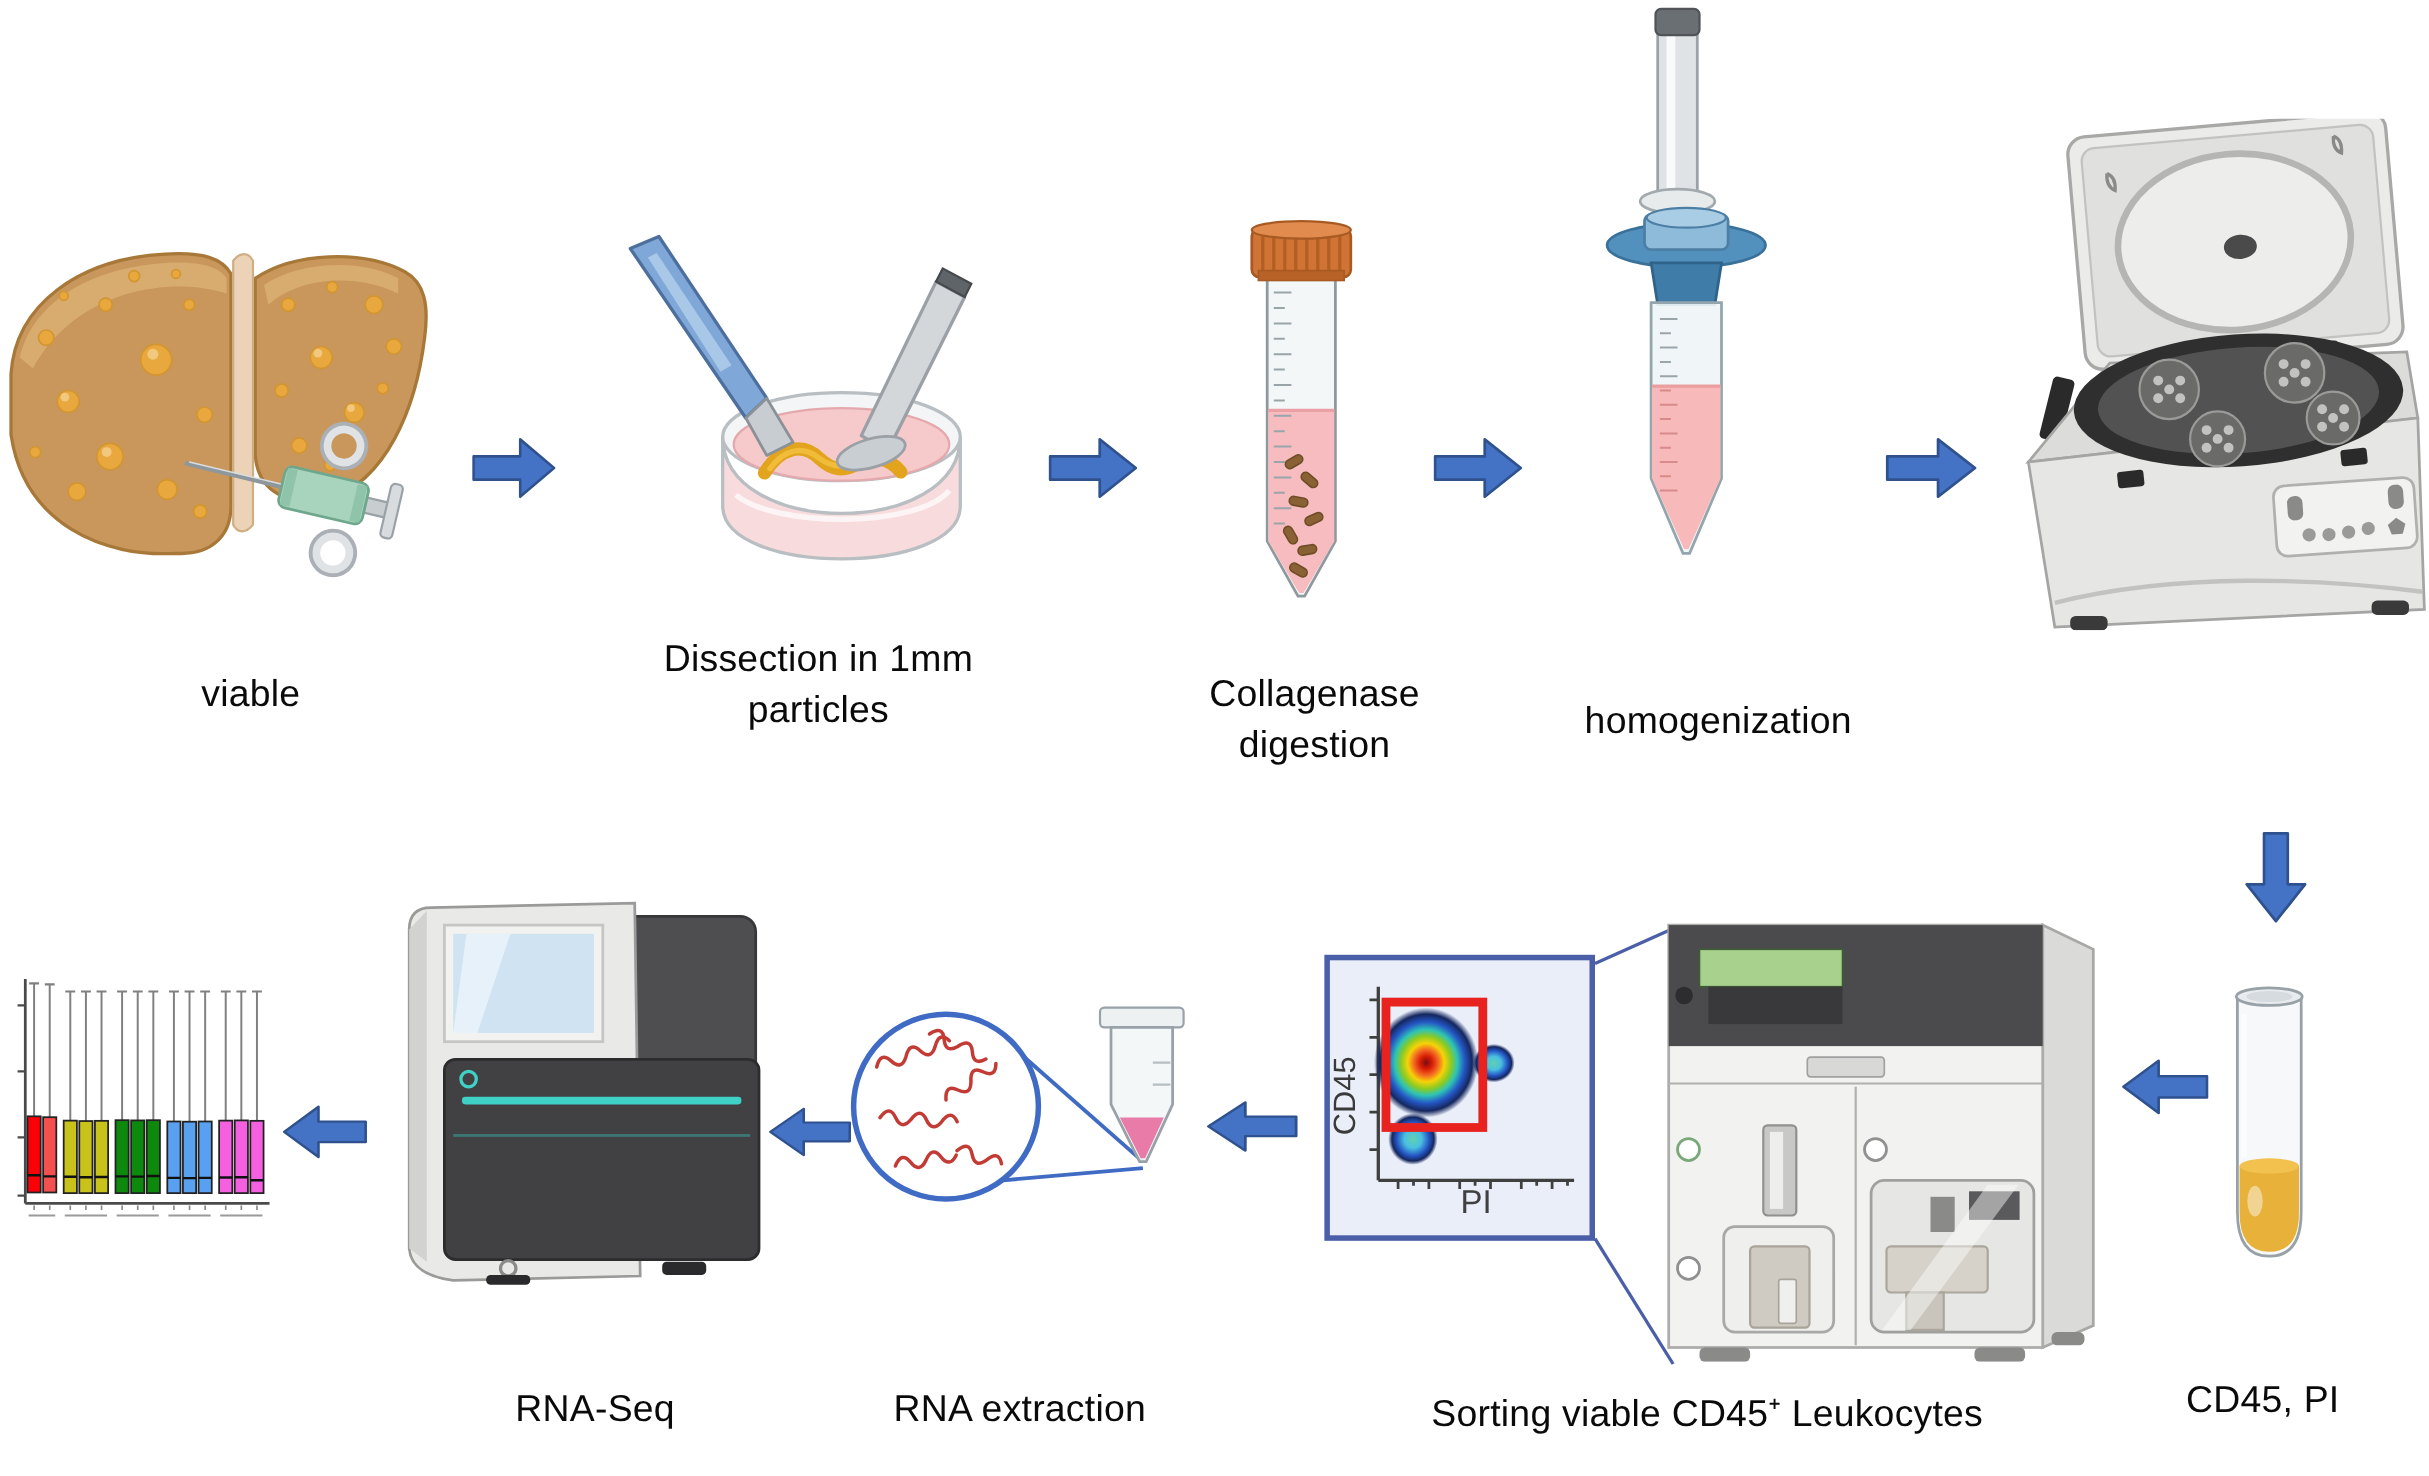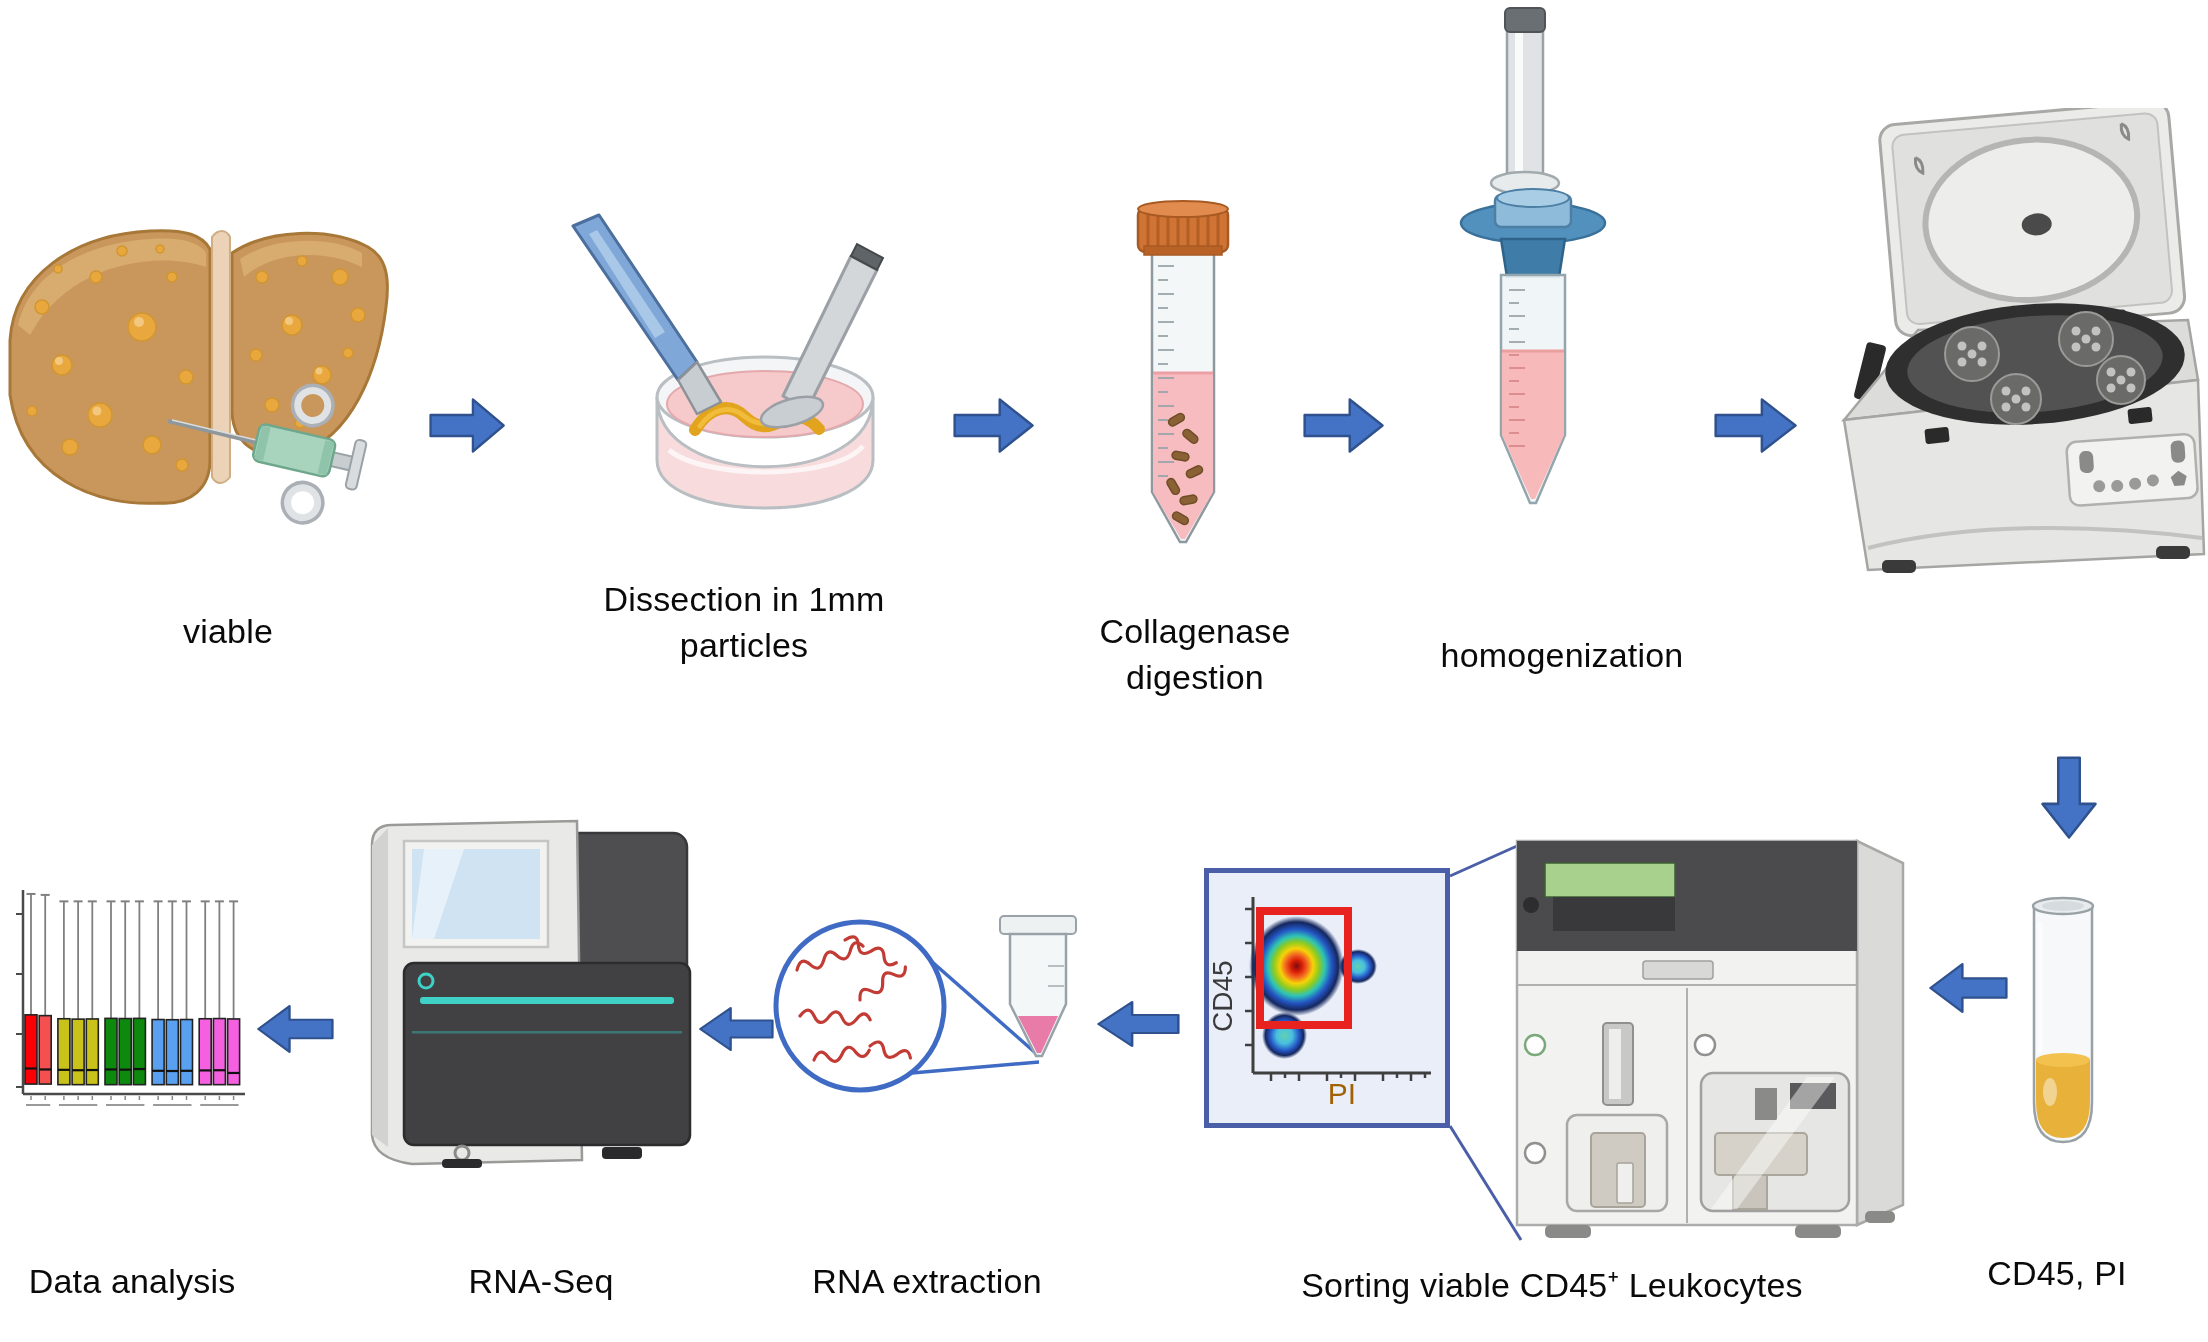--- a/index.html
+++ b/index.html
@@ -25,21 +25,21 @@
   .flow-area{position:absolute;left:0;top:0;right:0;bottom:0;}
   .blob{position:absolute;}
   .blob.hot{background:radial-gradient(closest-side,#7a0b12 0%,#d81e05 12%,#f26522 23%,#f6d308 35%,#8ccb21 48%,#2ec4b6 60%,#2456c5 74%,#15275e 88%,rgba(21,39,94,0) 100%);border-radius:48% 52% 55% 45%;}
   .blob.cool{background:radial-gradient(closest-side,#62d0b0 0%,#49c0e0 35%,#2456c5 65%,#15275e 85%,rgba(21,39,94,0) 100%);border-radius:50% 46% 52% 48%;}
   .flow-gate{position:absolute;border:8px solid var(--gate-color,#e8231f);background:transparent;}
   .flow-ylabel{
     position:absolute;left:-2px;top:48px;height:150px;width:34px;
     writing-mode:vertical-rl;transform:rotate(180deg);text-align:center;
     font-size:28px;color:#3a3a3a;
   }
-  .flow-xlabel{position:absolute;left:44px;top:204px;width:178px;text-align:center;font-size:30px;color:#a16207;}
+  .flow-xlabel{position:absolute;left:44px;top:204px;width:178px;text-align:center;font-size:30px;color:#404040;}
   #callouts{position:absolute;left:0;top:0;pointer-events:none;}
 </style>
 </head>
 <body>
 
 <div id="canvas">
 
   <svg class="icon" style="left:0px;top:215px;width:420px;height:310px" viewBox="0 0 420 310">
     <g>
       <path d="M10,125 C14,62 72,20 150,16 C185,14 202,20 210,34 L210,245 C210,272 192,290 160,288 C95,292 22,262 10,180 Z" fill="#c9975c" stroke="#a87838" stroke-width="3"></path>
@@ -541,17 +541,14 @@
   </div>
   <div class="lbl" style="left:1242px;top:1262px;width:620px">
     <span>Sorting viable CD45⁺ Leukocytes</span>
   </div>
   <div class="lbl" style="left:341px;top:1258px;width:400px">
     <span>RNA-Seq</span>
   </div>
   <div class="lbl" style="left:727px;top:1258px;width:400px">
     <span>RNA extraction</span>
   </div>
-  <div class="lbl" style="left:0px;top:1258px;width:264px">
-    <span>Data analysis</span>
-  </div>
 
 </div>
 
 </body></html>

